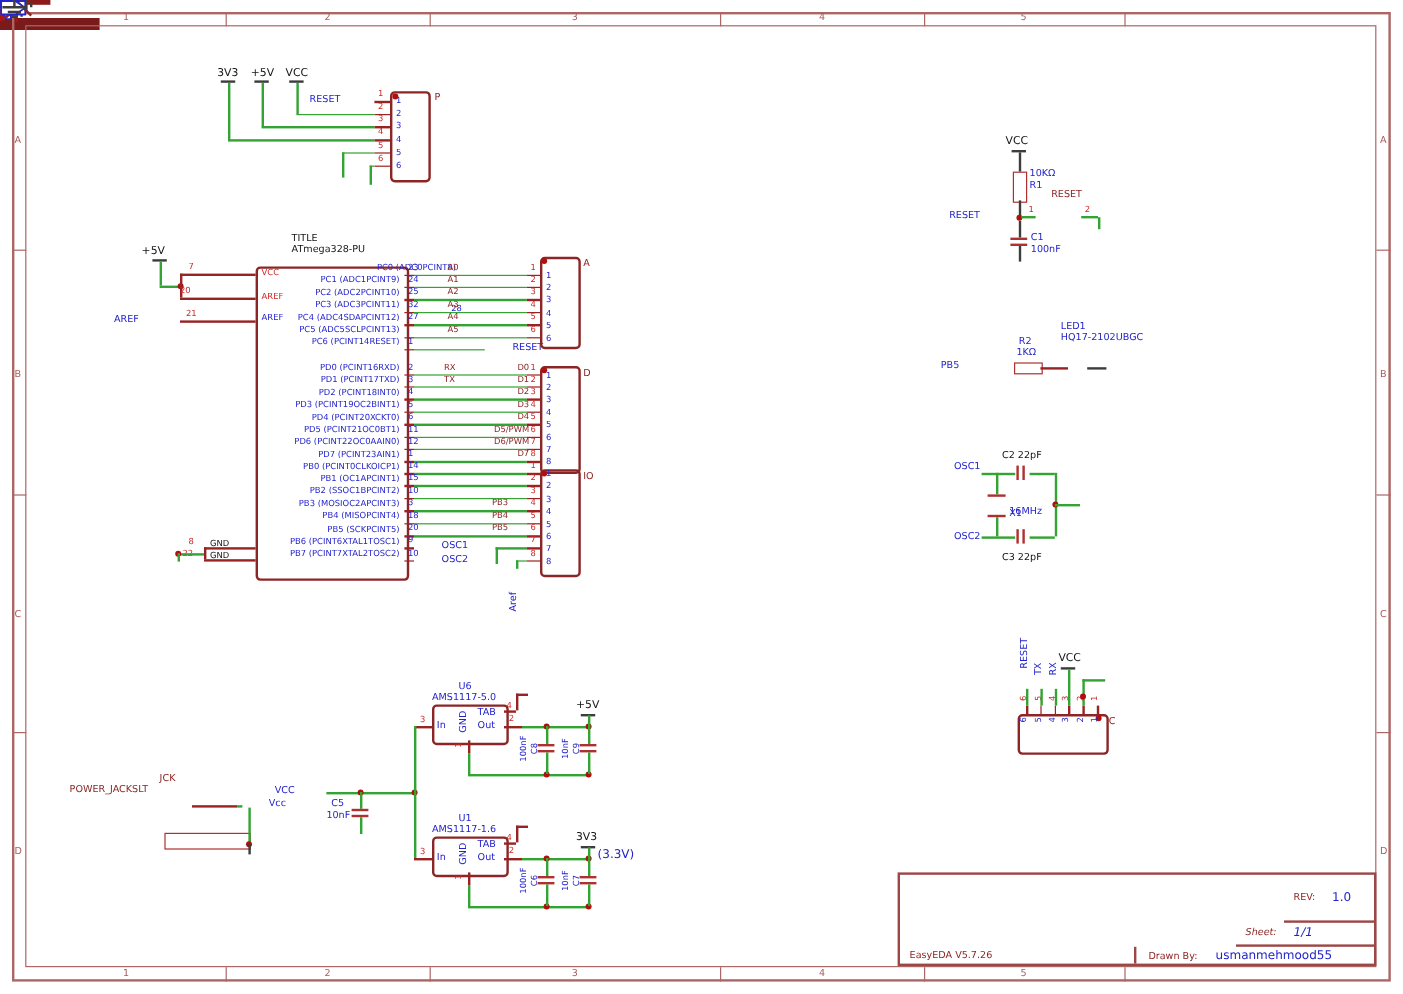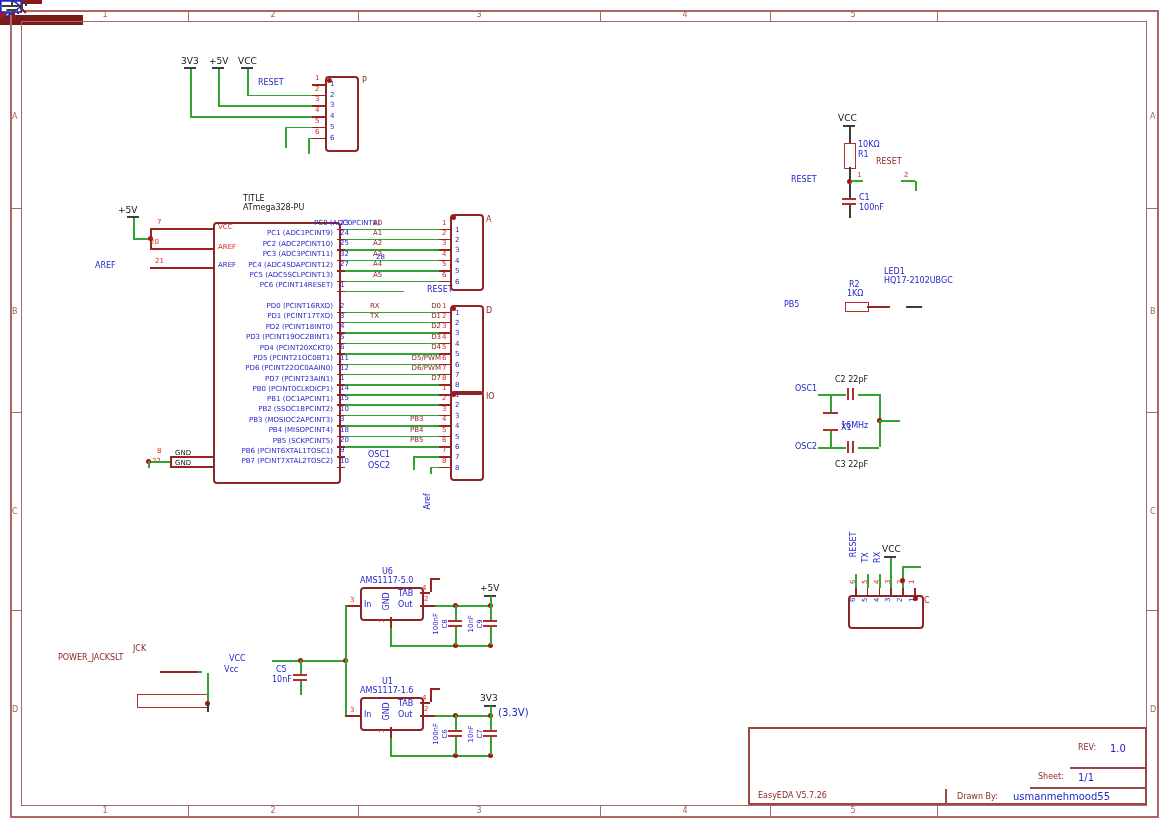--- a/index.html
+++ b/index.html
@@ -23,21 +23,21 @@
 
 <div id="sheet">
   <div class="outer"></div>
   <div class="inner"></div>
 
   <div class="tb" style="left:748px;top:727px;width:395px;height:74px;">
     <div style="position:absolute;left:320px;top:0;right:0;height:38px;border-bottom:2px solid #9c4646;">
       <div class="t tbl" style="left:8px;top:15px;">REV:</div>
       <div class="t tbv f10" style="left:40px;top:14px;">1.0</div>
     </div>
-    <div style="position:absolute;left:280px;top:40px;right:0;height:18px;border-bottom:2px solid #9c4646;">
+    <div style="position:absolute;left:280px;top:40px;right:0;height:18px;border-bottom:2px solid #9c4646;font-style:italic;">
       <div class="t tbl" style="left:8px;top:4px;">Sheet:</div>
       <div class="t tbv f10" style="left:48px;top:3px;">1/1</div>
     </div>
     <div style="position:absolute;left:0;top:60px;width:195px;bottom:0;border-right:2px solid #9c4646;">
       <div class="t tbl f9" style="left:8px;top:3px;">EasyEDA V5.7.26</div>
     </div>
     <div style="position:absolute;left:197px;top:60px;right:0;bottom:0;">
       <div class="t tbl" style="left:10px;top:4px;">Drawn By:</div>
       <div class="t tbv f10" style="left:66px;top:2px;">usmanmehmood55</div>
     </div>

